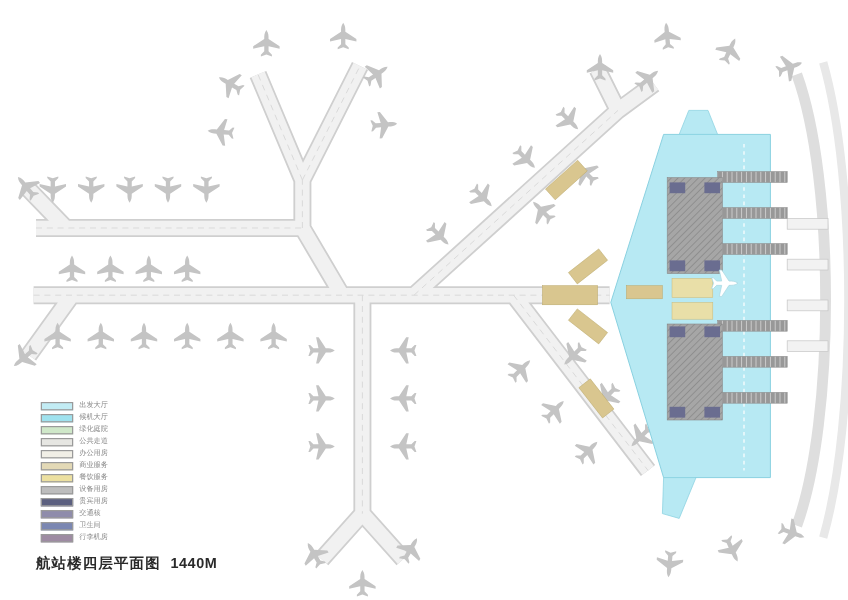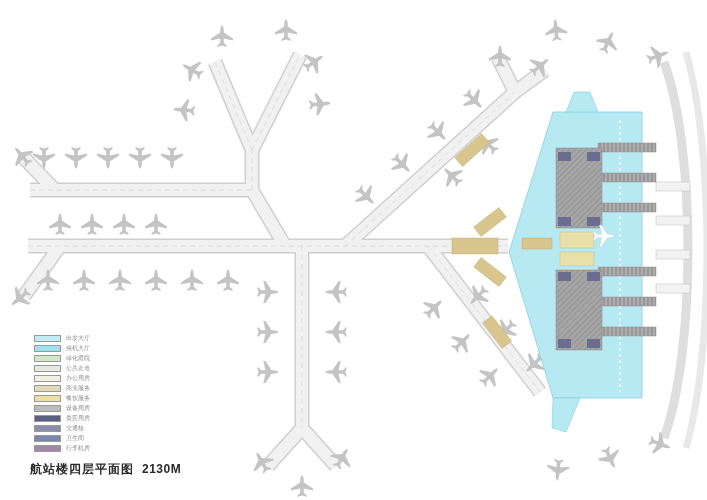--- a/index.html
+++ b/index.html
@@ -210,16 +210,16 @@
       <span class="legend-swatch" style="background:#7b87b2"></span>
       <span class="legend-label">卫生间</span>
     </div>
     <div class="legend-row">
       <span class="legend-swatch" style="background:#9e8ba3"></span>
       <span class="legend-label">行李机房</span>
     </div>
   </div>
 
   <div class="caption">
-    <span>航站楼四层平面图</span><span class="scale">2130M</span>
+    <span>航站楼四层平面图</span><span class="scale">1440M</span>
   </div>
 
 </div>
 
 </body></html>

